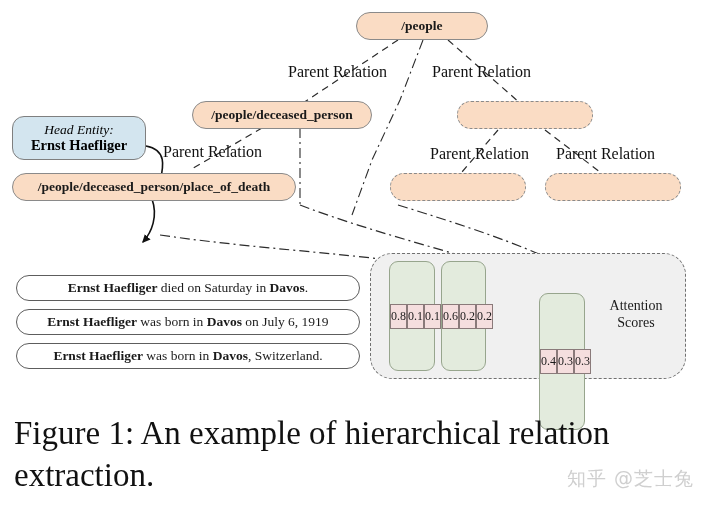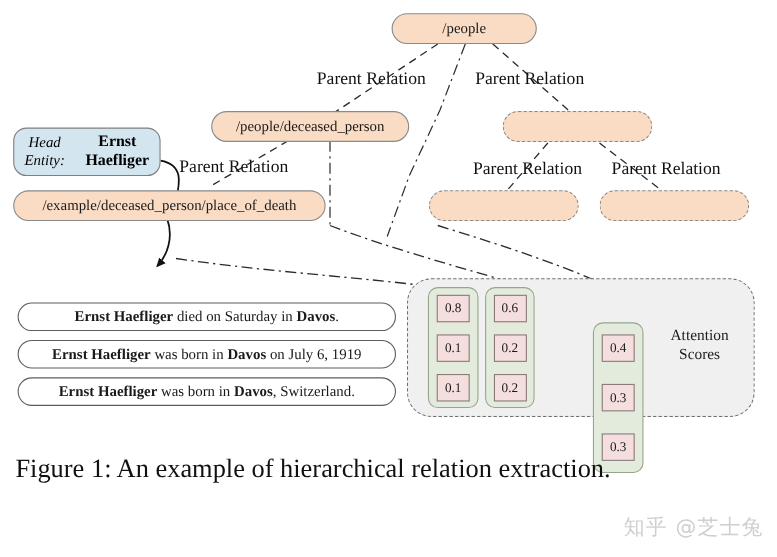--- a/index.html
+++ b/index.html
@@ -43,34 +43,35 @@
     justify-content: center;
     text-align: center;
     background: #fadcc4;
     border: 1.2px solid #8a8a8a;
     border-radius: 14px;
     font-family: "Liberation Serif", "DejaVu Serif", serif;
     font-size: 13.5px;
     line-height: 1.1;
     white-space: nowrap;
     color: #1a1a1a;
+    font-weight: bold;
   }
   .pill.dashed {
     border-style: dashed;
   }
 
   
   .entity {
     position: absolute;
     box-sizing: border-box;
     background: #d3e5ef;
     border: 1.3px solid #7f7f7f;
     border-radius: 12px;
     display: flex;
-    flex-direction: row;
+    flex-direction: column;
     align-items: center;
     justify-content: center;
     text-align: center;
     line-height: 1.15;
   }
   .entity .role {
     font-style: italic;
     font-size: 13.5px;
   }
   .entity .val {
@@ -111,21 +112,21 @@
     border: 1.4px dashed #707070;
     border-radius: 22px;
   }
   .att-col {
     position: absolute;
     box-sizing: border-box;
     background: #e3ebdd;
     border: 1.2px solid #97a58d;
     border-radius: 9px;
     display: flex;
-    flex-direction: column;
+    flex-direction: row;
     align-items: center;
     justify-content: space-around;
   }
   .att-cell {
     box-sizing: border-box;
     width: 30px;
     height: 25px;
     background: #f5dede;
     border: 1.2px solid #8a7a7a;
     display: flex;
@@ -142,21 +143,21 @@
     color: #1a1a1a;
   }
 
   
   #caption {
     position: absolute;
     left: 14px;
     top: 412px;
     width: 676px;
     font-family: "Liberation Serif", "DejaVu Serif", serif;
-    font-size: 24px;
+    font-size: 33px;
     line-height: 1.28;
     color: #111111;
   }
 
   #watermark {
     position: absolute;
     right: 12px;
     bottom: 14px;
     font-size: 19px;
     color: #cfcfcf;
@@ -209,21 +210,21 @@
 
   <div class="pill" style="left:192px; top:101px; width:180px; height:28px;">
     <span>/people/deceased_person</span>
   </div>
 
   <div class="pill dashed" style="left:457px; top:101px; width:136px; height:28px;">
     <span></span>
   </div>
 
   <div class="pill" style="left:12px; top:173px; width:284px; height:28px;">
-    <span>/example/deceased_person/place_of_death</span>
+    <span>/people/deceased_person/place_of_death</span>
   </div>
 
   <div class="pill dashed" style="left:390px; top:173px; width:136px; height:28px;">
     <span></span>
   </div>
 
   <div class="pill dashed" style="left:545px; top:173px; width:136px; height:28px;">
     <span></span>
   </div>
 

